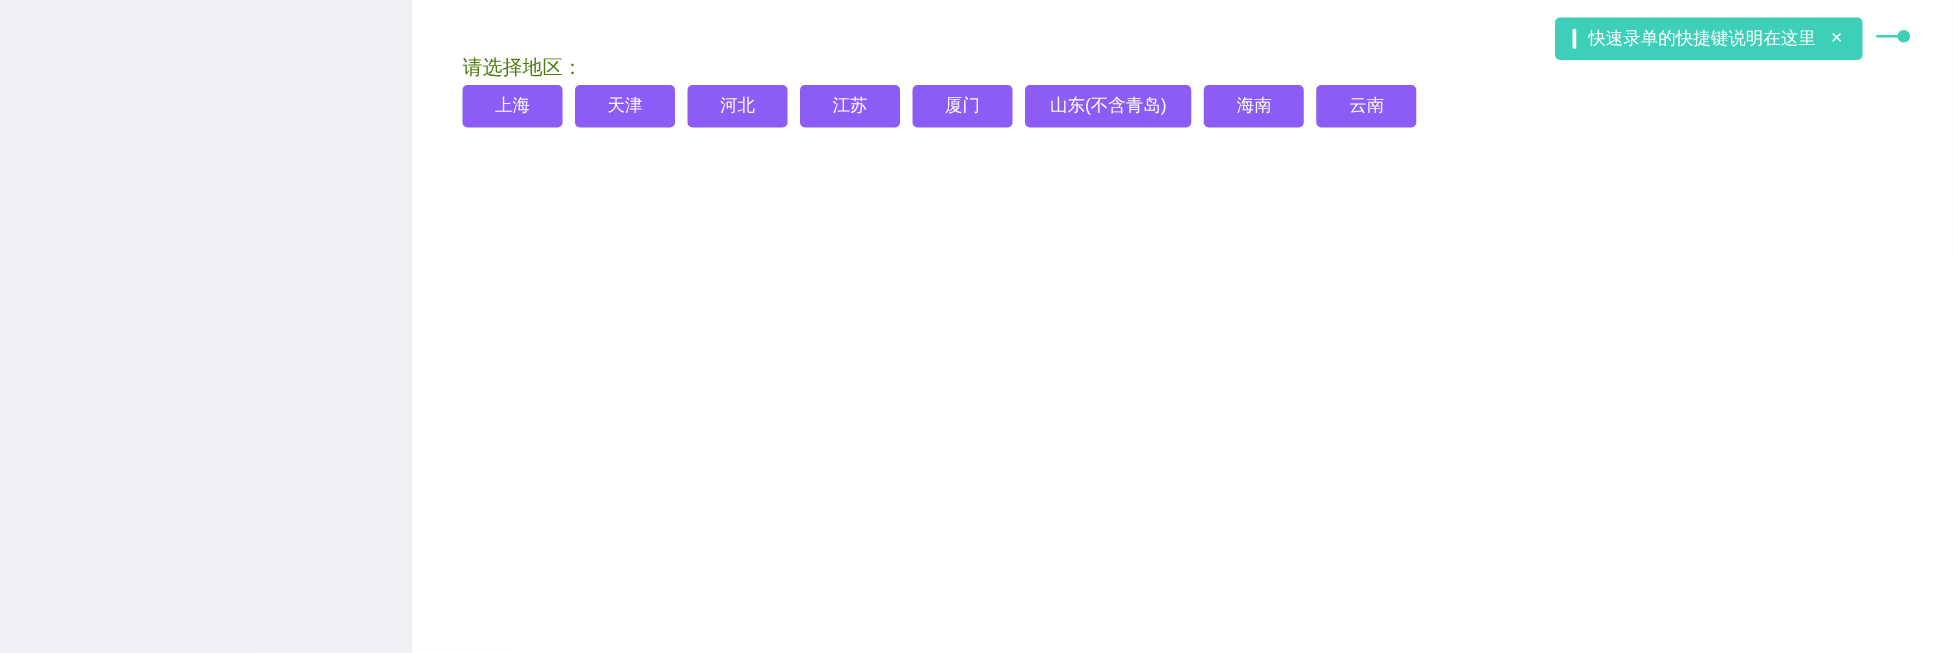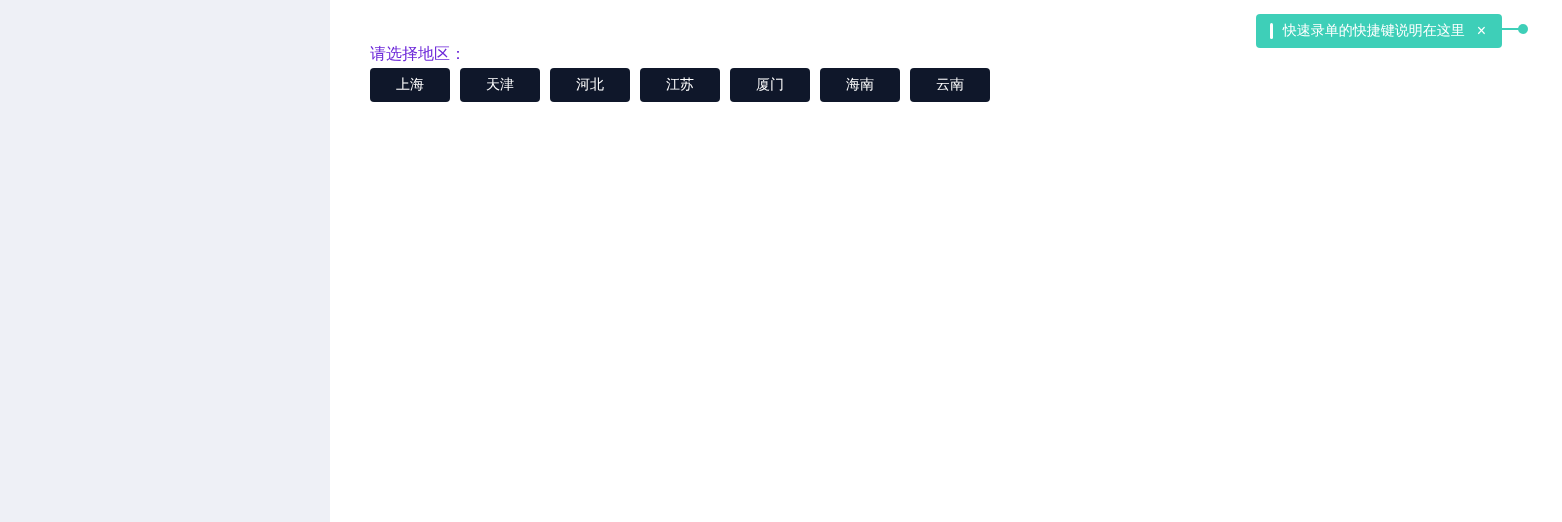--- a/index.html
+++ b/index.html
@@ -33,53 +33,53 @@
       width: 1232px;
       height: 522px;
       background: #ffffff;
     }
 
     .section-title {
       position: absolute;
       top: 44px;
       left: 40px;
       font-size: 16px;
-      color: #6d28d9;
+      color: #4d7c0f;
       font-weight: normal;
     }
 
     .region-buttons {
       position: absolute;
       top: 68px;
       left: 40px;
       display: flex;
       flex-wrap: wrap;
       gap: 10px;
       width: 900px;
     }
 
     .region-btn {
       display: inline-flex;
       align-items: center;
       justify-content: center;
       padding: 8px 20px;
-      background: #0f172a;
+      background: #8b5cf6;
       color: #fff;
       border: none;
       border-radius: 4px;
       font-size: 14px;
       cursor: pointer;
       min-width: 80px;
       white-space: nowrap;
     }
 
     .tooltip-banner {
       position: absolute;
       top: 14px;
-      right: 60px;
+      right: 72px;
       display: flex;
       align-items: center;
       background: #3ecfb8;
       color: #fff;
       padding: 8px 14px;
       border-radius: 4px;
       font-size: 14px;
       white-space: nowrap;
       gap: 10px;
     }
@@ -130,20 +130,21 @@
 
   <div class="section-title">请选择地区：</div>
 
   <div class="region-buttons">
 
   <button class="region-btn">上海</button>
       <button class="region-btn">天津</button>
       <button class="region-btn">河北</button>
       <button class="region-btn">江苏</button>
       <button class="region-btn">厦门</button>
+      <button class="region-btn">山东(不含青岛)</button>
       <button class="region-btn">海南</button>
       <button class="region-btn">云南</button>
     </div>
 
   <div class="tooltip-banner">
     <span class="bar"></span>
     <span>快速录单的快捷键说明在这里</span>
     <button class="tooltip-close">×</button>
   </div>
 

